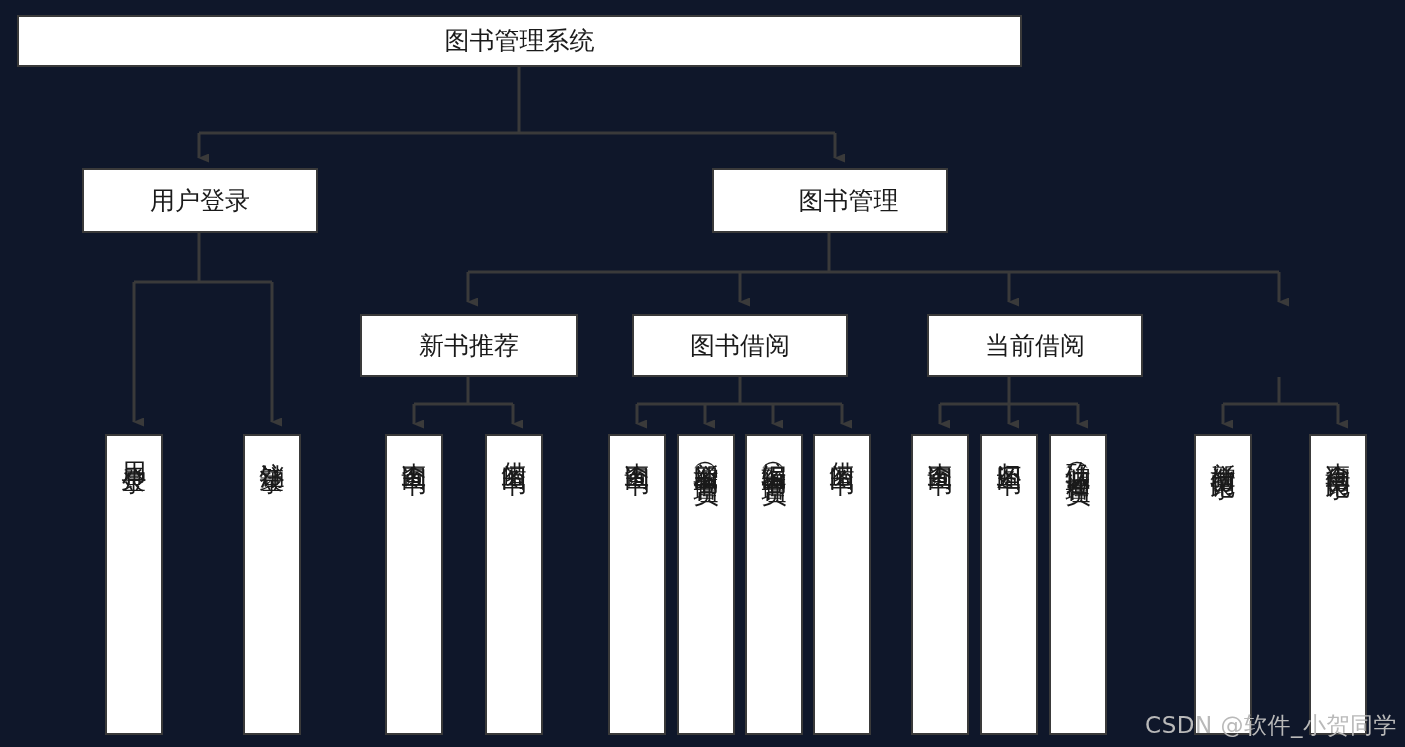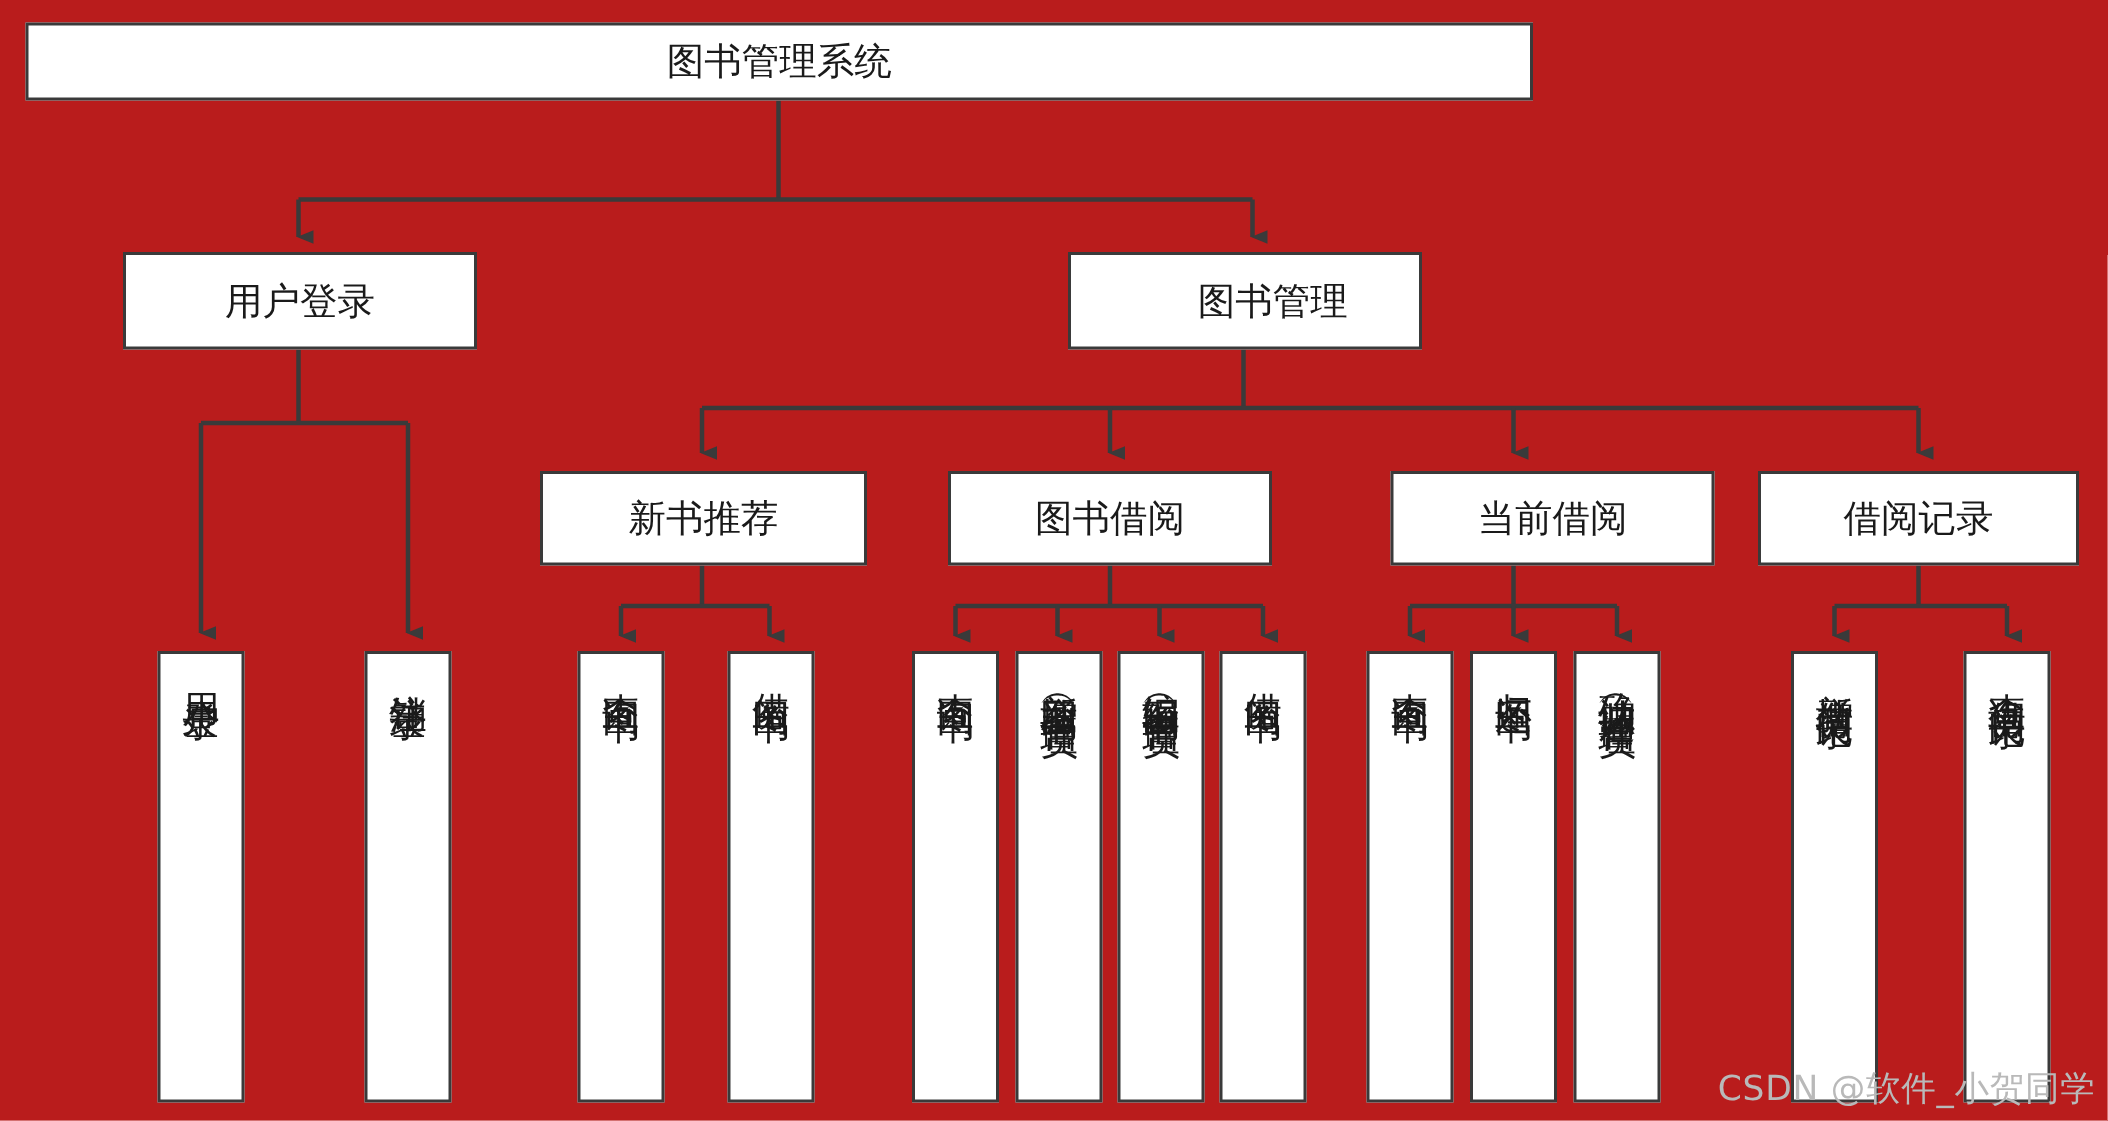--- a/index.html
+++ b/index.html
@@ -10,21 +10,21 @@
   body {
     font-family: "DejaVu Sans", "Liberation Sans", sans-serif;
     width: 1405px;
     height: 747px;
     overflow: hidden;
   }
   #diagram-root {
     position: relative;
     width: 1405px;
     height: 747px;
-    background: #b91c1c;
+    background: #0f172a;
   }
   #edges-layer {
     position: absolute;
     left: 0;
     top: 0;
     width: 1405px;
     height: 747px;
   }
   .node {
     position: absolute;
@@ -144,23 +144,20 @@
   </div>
 
   <div class="node horizontal" style="left:360px; top:314px; width:218px; height:63px;">
     <span class="node-label">新书推荐</span>
   </div>
 
   <div class="node horizontal" style="left:902px; top:314px; width:216px; height:63px;margin-left:25px;">
     <span class="node-label">当前借阅</span>
   </div>
 
-  <div class="node horizontal" style="left:1172px; top:314px; width:214px; height:63px;">
-    <span class="node-label">借阅记录</span>
-  </div>
 
   <div class="node vertical" style="left:105px; top:434px; width:58px; height:301px;">
     <span class="node-label">用户登录</span>
   </div>
 
   <div class="node vertical" style="left:243px; top:434px; width:58px; height:301px;">
     <span class="node-label">注销登录</span>
   </div>
 
   <div class="node vertical" style="left:385px; top:434px; width:58px; height:301px;">

